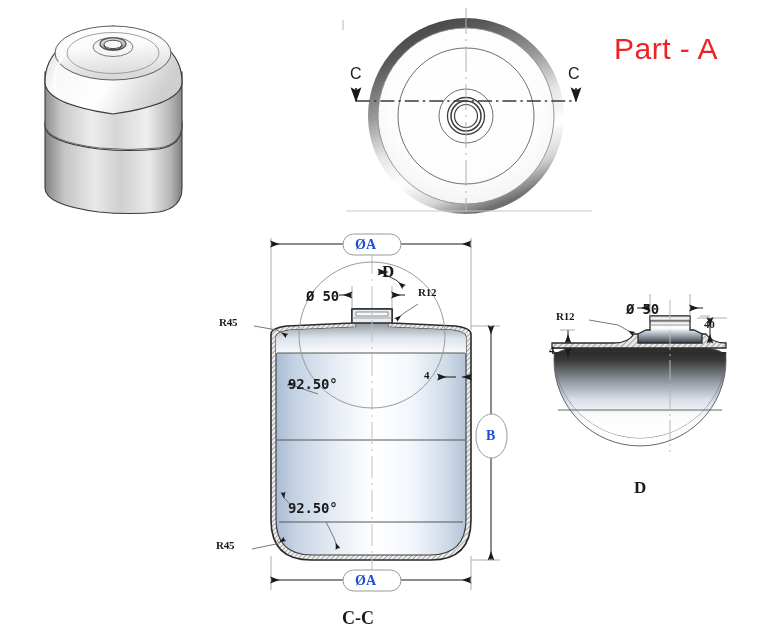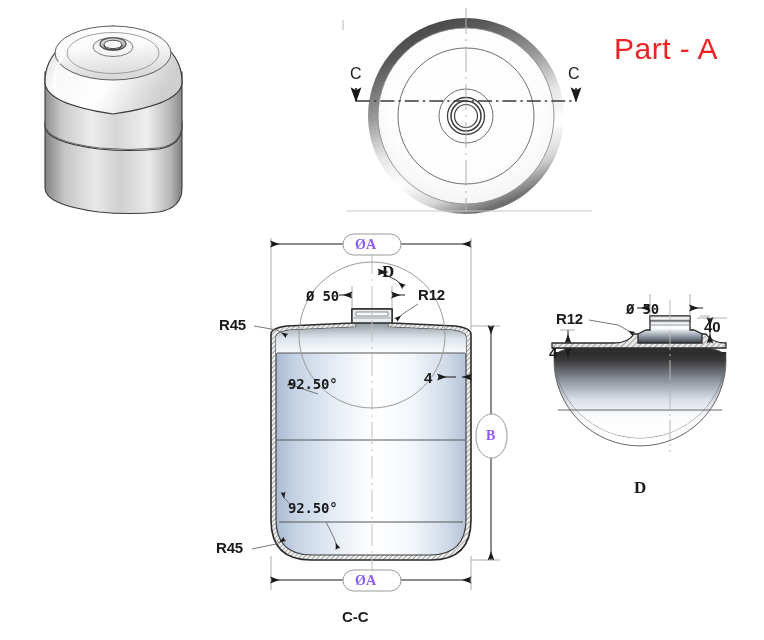--- a/index.html
+++ b/index.html
@@ -40,42 +40,42 @@
   .dimtext {
     position: absolute;
     font-family: "DejaVu Sans Mono", monospace;
     font-size: 14px;
     font-weight: bold;
     color: #1a1a1a;
     white-space: nowrap;
     letter-spacing: -0.2px;
   }
   .dimtext.serifd {
-    font-family: Liberation Sans, sans-serif;
+    font-family: Liberation Serif, serif;
     font-weight: bold;
-    font-size: 15px;
+    font-size: 11px;
   }
   .viewlabel {
     position: absolute;
-    font-family: Liberation Sans, sans-serif;
-    font-size: 15px;
+    font-family: Liberation Serif, serif;
+    font-size: 18px;
     font-weight: bold;
     color: #1a1a1a;
     white-space: nowrap;
   }
   .viewlabel.serifd {
     font-family: "Liberation Serif", serif;
     font-size: 17px;
   }
   .balloontext {
     position: absolute;
     font-family: "Liberation Serif", serif;
     font-size: 14px;
     font-weight: bold;
-    color: #8b5cf6;
+    color: #1d4ed8;
     white-space: nowrap;
   }
   .seclabel {
     position: absolute;
     font-family: "Liberation Sans", sans-serif;
     font-size: 16px;
     font-weight: 400;
     color: #1a1a1a;
   }
 </style>

